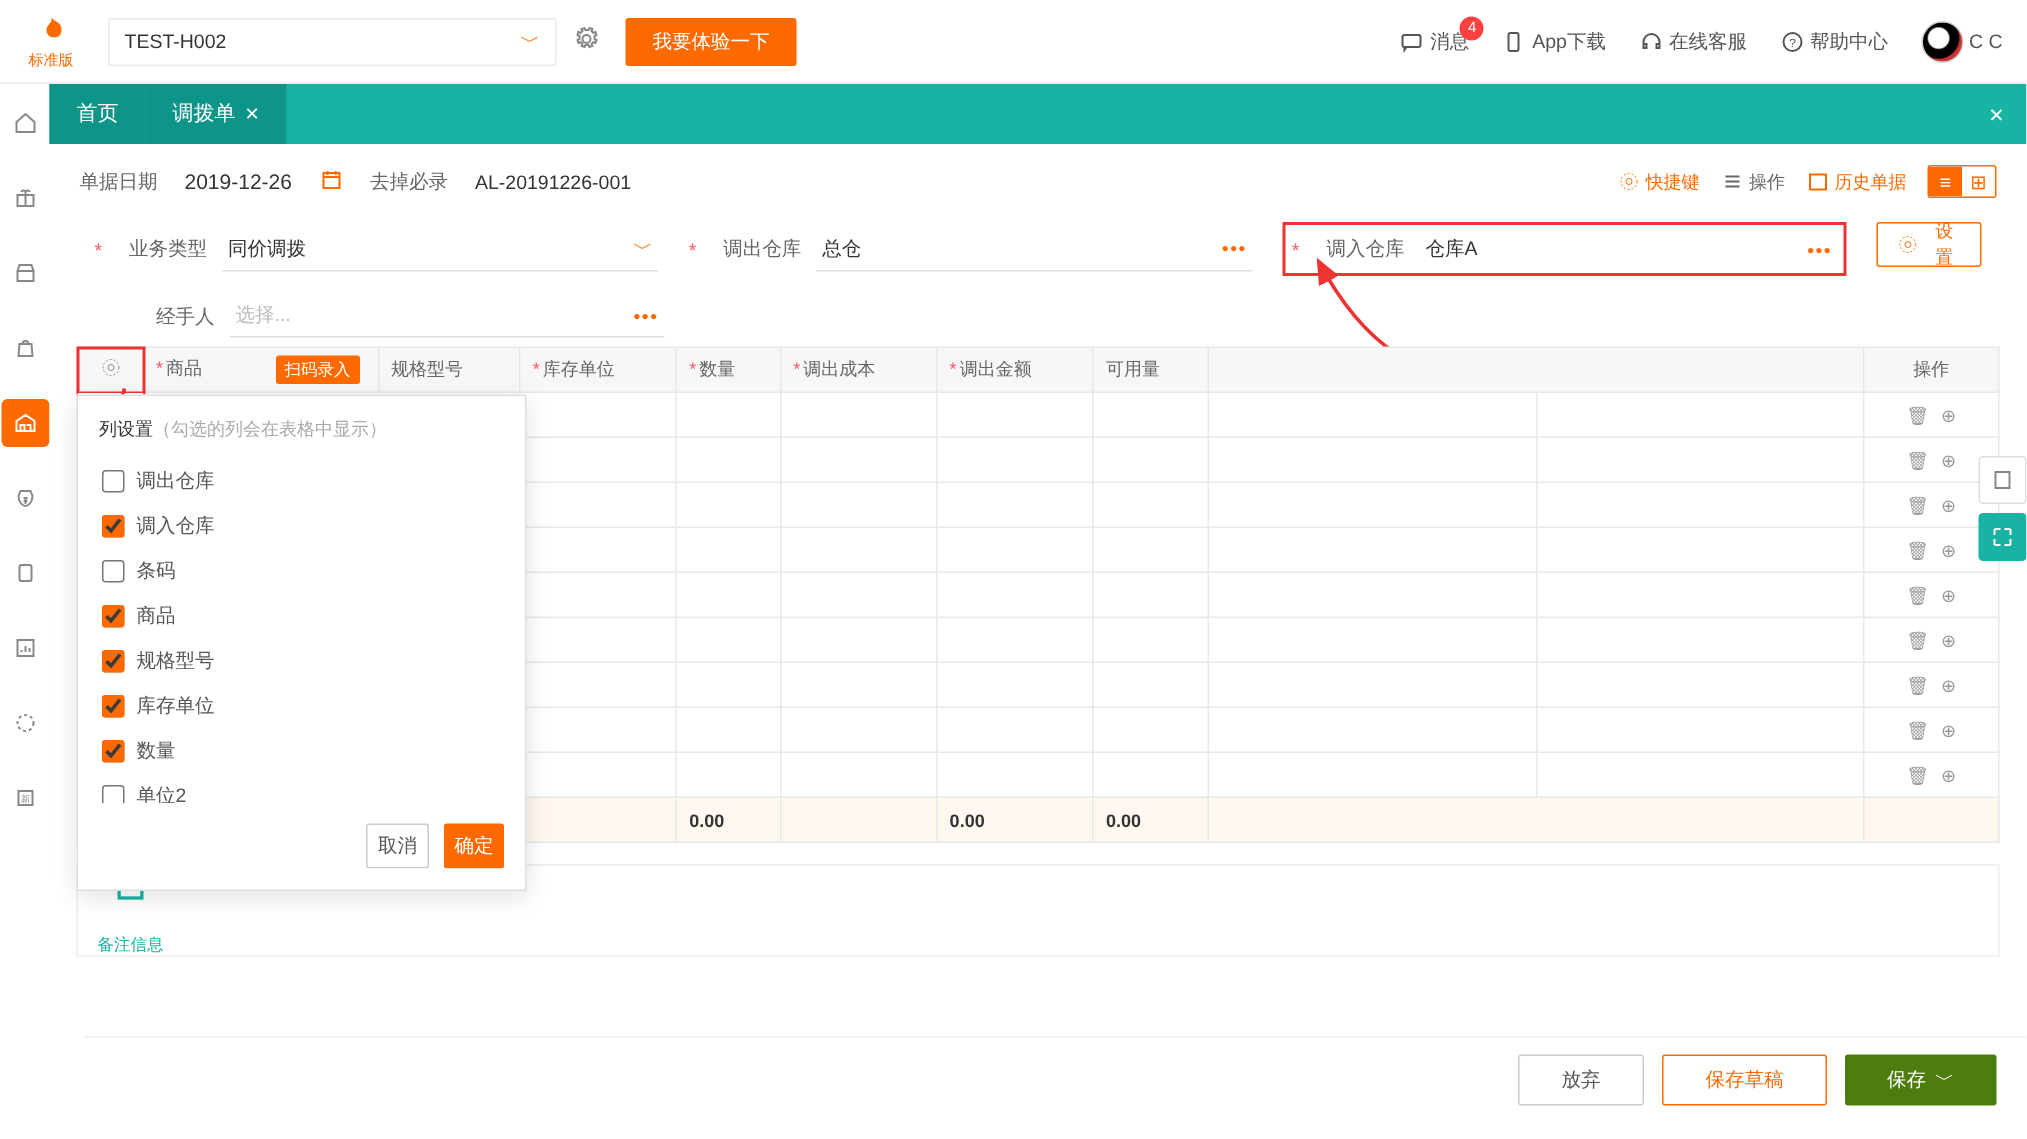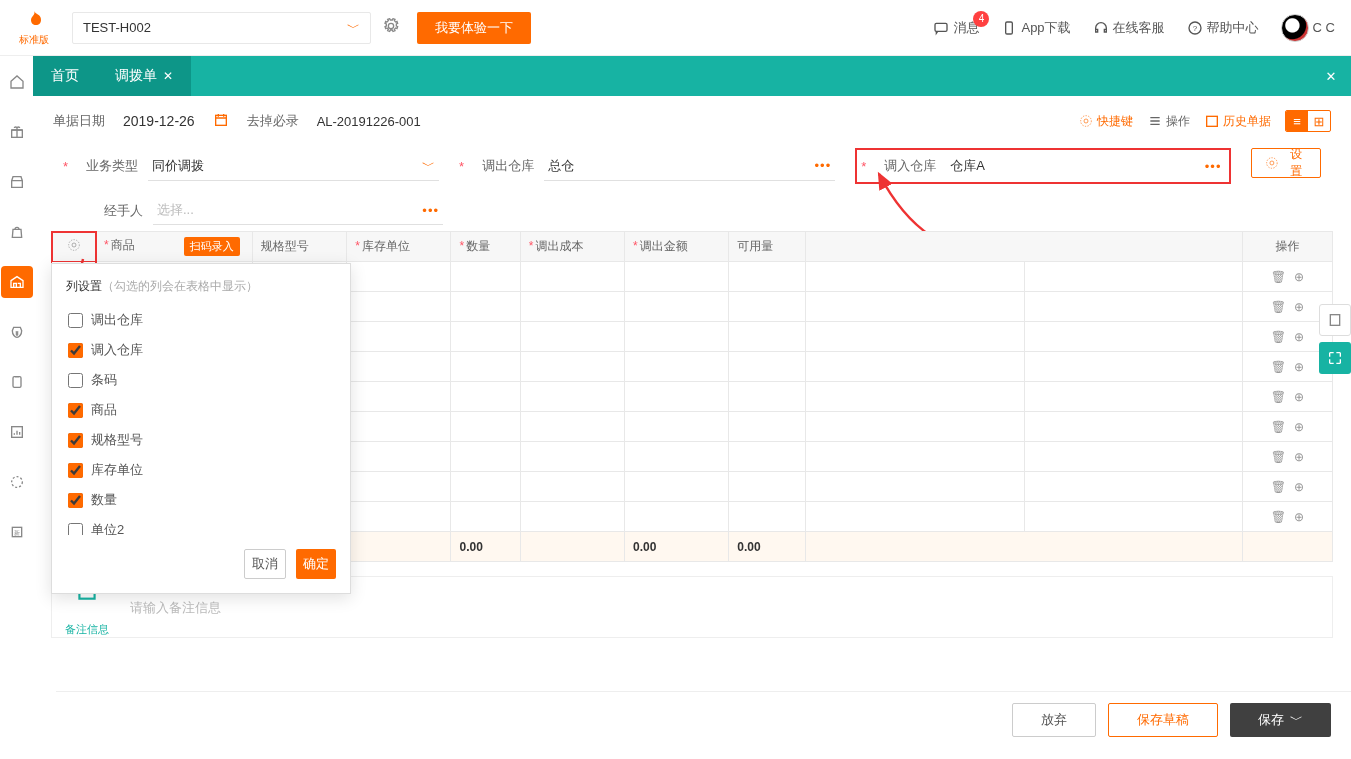--- a/index.html
+++ b/index.html
@@ -77,21 +77,21 @@
 .rside .r1{background:#fff;border:1px solid #ddd;color:#888}
 .rside .r2{background:#17b3a3;color:#fff}
 .notes{margin:14px 18px 0;border:1px solid #eee;display:flex;align-items:center;min-height:60px}
 .notes .nicon{width:70px;display:flex;flex-direction:column;align-items:center;gap:19px;color:#17b3a3;font-size:11px}
 .notes input{flex:1;border:none;outline:none;font-size:13px;padding:8px;color:#333}
 .notes input::placeholder{color:#bbb}
 .footer{position:absolute;bottom:12px;left:56px;right:0;height:56px;border-top:1px solid #eee;display:flex;align-items:center;justify-content:flex-end;gap:12px;padding:0 20px;background:#fff}
 .footer button{height:34px;padding:0 28px;border-radius:2px;font-size:13px;cursor:pointer}
 .fb1{background:#fff;border:1px solid #ccc;color:#555}
 .fb2{background:#fff;border:1px solid #ff6a00;color:#ff6a00}
-.fb3{background:#404040;border:none;color:#fff;display:flex;align-items:center;gap:6px}
+.fb3{background:#4d7c0f;border:none;color:#fff;display:flex;align-items:center;gap:6px}
 .arrow-svg{position:absolute;pointer-events:none}
 .ico{width:16px;height:16px;display:inline-block}
 </style>
 </head>
 <body>
 
 <div class="topbar">
   <div class="logo">
     <svg viewBox="0 0 24 24">
         <path fill="#ff6a00" d="M12 2c2 4-3 5-3 9 0 3 2 5 5 5s5-2 5-5c0-6-5-5-7-9z"></path>
@@ -508,21 +508,20 @@
     </div>
 
     <div class="notes">
       <div class="nicon">
         <svg width="26" height="26" viewBox="0 0 24 24">
             <rect x="5" y="4" width="14" height="16" fill="none" stroke="#17b3a3" stroke-width="2"></rect>
             <path d="M8 4v-2m4 2v-2m4 2v-2M8 10h8M8 14h8" stroke="#17b3a3" stroke-width="2"></path>
           </svg>
         <span>备注信息</span>
       </div>
-      <input placeholder="请输入备注信息" style="">
     </div>
 
     <div class="rside">
       <div class="r1">
           <svg class="ico" viewBox="0 0 24 24">
             <rect x="5" y="4" width="14" height="16" fill="none" stroke="currentColor" stroke-width="2"></rect>
           </svg>
         </div>
       <div class="r2">
           <svg class="ico" viewBox="0 0 24 24">

